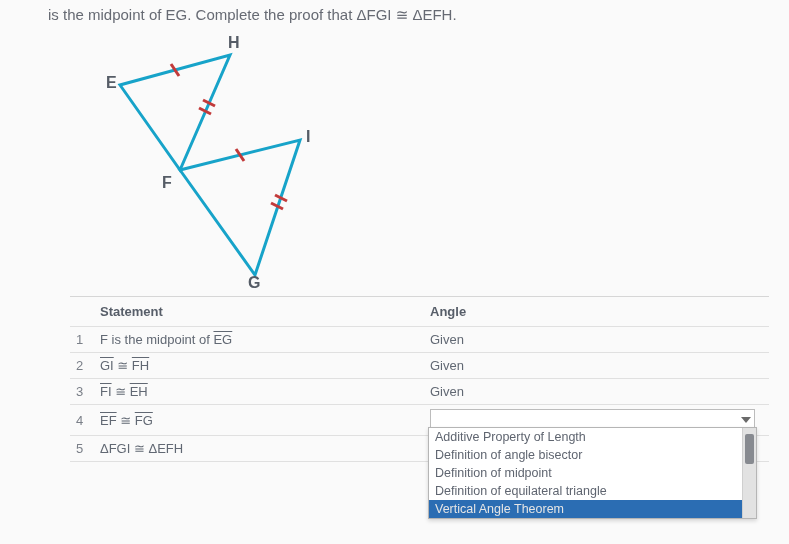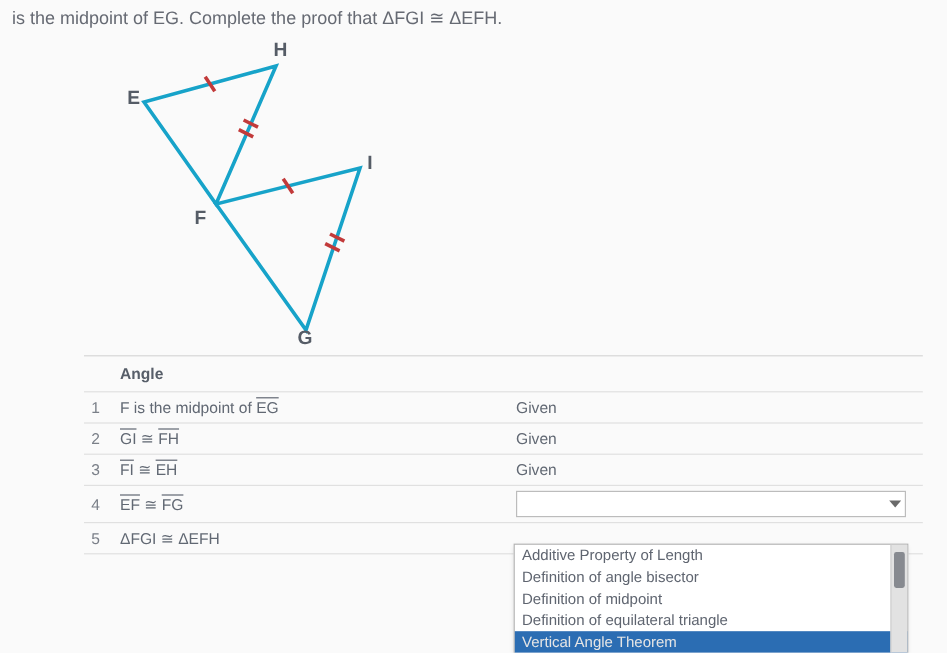--- a/index.html
+++ b/index.html
@@ -10,20 +10,21 @@
       height: 544px;
       overflow: hidden;
       filter: blur(0.5px);
       position: relative;
     }
     .header {
       padding: 6px 10px 4px 10px;
       color: #666a73;
       font-size: 15px;
       font-weight: 500;
+      margin-left: 38px;
     }
     .diagram {
       width: 240px;
       height: 260px;
       margin-left: 100px;
       margin-top: 2px;
       position: relative;
     }
     .diagram svg { width: 100%; height: 100%; }
     .lbl {
@@ -63,21 +64,20 @@
       position: absolute;
       z-index: 10;
       left: 0;
       right: 12px;
       top: 22px;
       background: #fff;
       border: 1px solid #b5b5b5;
       box-shadow: 0 2px 4px rgba(0,0,0,0.15);
       font-size: 12.5px;
       color: #5f6570;
-      margin-top: 26px;
     }
     .dropdown-panel .opt {
       padding: 2px 6px;
       white-space: nowrap;
     }
     .dropdown-panel .opt.highlight {
       background: #2b6db3;
       color: #e5e5e5;
     }
     .scrollbar-stub {
@@ -129,20 +129,21 @@
   <span class="lbl" style="left:6px;top:44px">E</span>
   <span class="lbl" style="left:128px;top:4px">H</span>
   <span class="lbl" style="left:62px;top:144px">F</span>
   <span class="lbl" style="left:206px;top:98px">I</span>
   <span class="lbl" style="left:148px;top:244px">G</span>
 </div>
 
 <div class="table-area">
   <div class="row header-row">
     <div class="col-num"></div>
+    <div class="col-stmt">Statement</div>
     <div class="col-reason">Angle</div>
   </div>
 
   <div class="row">
     <div class="col-num">1</div>
     <div class="col-stmt">F is the midpoint of <span class="ol">EG</span></div>
     <div class="col-reason">Given</div>
   </div>
   <div class="row">
     <div class="col-num">2</div>

